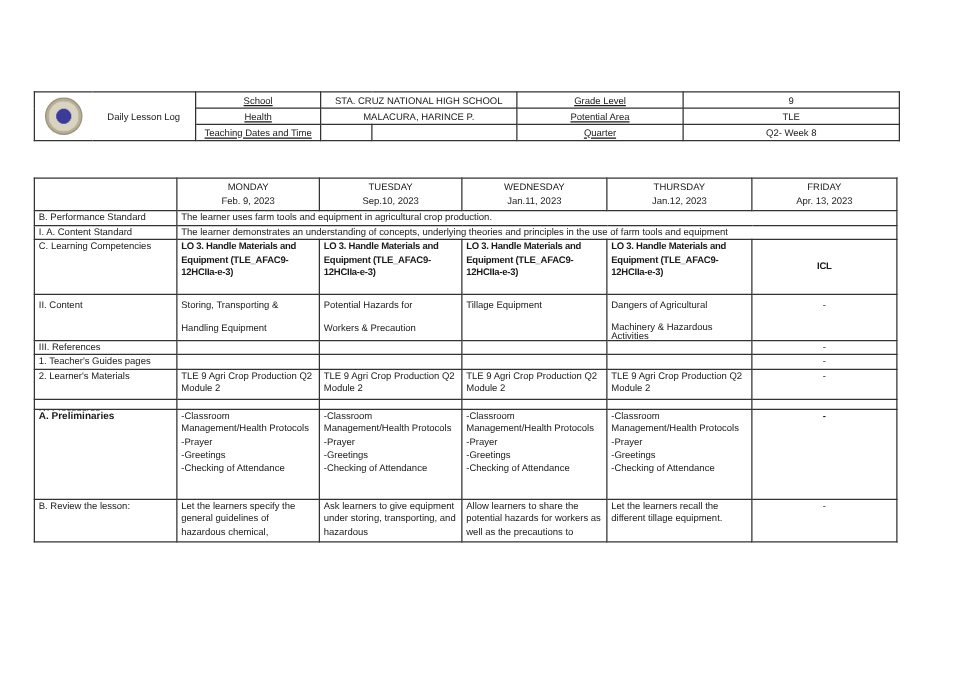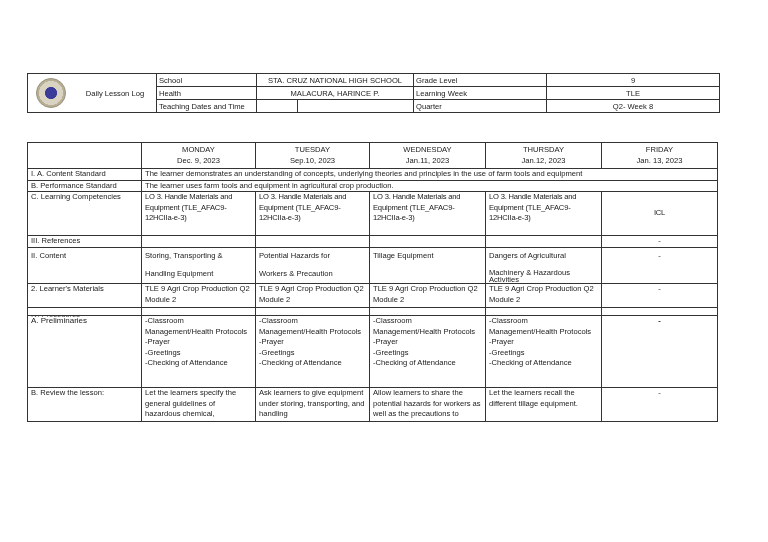--- a/index.html
+++ b/index.html
@@ -1,54 +1,54 @@
 <!DOCTYPE html>
 <html><head>
 <meta charset="utf-8">
 <style>
   html, body { margin:0; padding:0; background:#ffffff; }
   body { width:768px; height:542px; position:relative; overflow:hidden;
          font-family:"Liberation Sans", sans-serif; color:#1a1a1a; font-size:8px; }
   .hdr-table { position:absolute; left:27px; top:73px; border-collapse:collapse; }
   .hdr-table td { border:1px solid #333; height:12px; padding:0 2px; font-size:7.6px; line-height:11px; white-space:nowrap; }
-  .r { text-align:left; }
+  .r { text-align:center;text-decoration:underline; }
   .c { text-align:center; }
   .logo-cell { width:42px; text-align:center; vertical-align:middle; border-right:none !important; }
   .dll-cell { width:78px; text-align:center; vertical-align:middle; border-left:none !important; font-size:8px; line-height:12px; white-space:normal !important; }
   .logo { width:28px; height:28px; border-radius:50%; margin:0 auto;
           background: radial-gradient(circle at 50% 50%, #3b3b9a 0 30%, #d9d3c2 31% 60%, #b7ae94 61% 100%);
           border:1px solid #9a9380; }
 
   .main { position:absolute; left:27px; top:142px; border-collapse:collapse; table-layout:fixed; }
   .main td { border:1px solid #333; padding:0 3px; font-size:7.6px; line-height:10.5px; vertical-align:top; overflow:hidden; }
-  .bold-lo { font-weight:normal; font-size:8px; line-height:11px; letter-spacing:-0.2px; }
+  .bold-lo { font-weight:bold; font-size:8px; line-height:11px; letter-spacing:-0.2px; }
   .dash { text-align:center; }
   .prelim-overlap { position:relative; }
   .prelim-overlap .under { position:absolute; left:3px; top:-6px; color:#555; font-size:7.5px; }
-  .prelim-overlap .over { font-weight:normal; font-size:8px; position:relative; }
+  .prelim-overlap .over { font-weight:bold; font-size:8px; position:relative; }
 </style>
 </head>
 <body>
 
 <table class="hdr-table">
   <tbody>
       <tr>
     <td rowspan="3" class="logo-cell">
       <div class="logo"></div>
     </td>
     <td rowspan="3" class="dll-cell">Daily Lesson Log</td>
     <td class="r" style="width:95px">School</td>
     <td colspan="2" class="c" style="width:152px">STA. CRUZ NATIONAL HIGH SCHOOL</td>
     <td class="r" style="width:128px">Grade Level</td>
     <td class="c" style="width:168px">9</td>
   </tr>
   <tr>
     <td class="r">Health</td>
     <td colspan="2" class="c">MALACURA,  HARINCE P.</td>
-    <td class="r">Learning Week</td>
+    <td class="r">Potential Area</td>
     <td class="c">TLE</td>
   </tr>
   <tr>
     <td class="r">Teaching Dates and Time</td>
     <td style="width:36px"></td>
     <td></td>
     <td class="r">Quarter</td>
     <td class="c">Q2- Week 8</td>
   </tr>
 </tbody>
@@ -61,82 +61,90 @@
       <col style="width:114px">
     <col style="width:116px">
       <col style="width:116px">
       <col style="width:116px">
   </colgroup>
   <tbody>
       <tr style="height:26px">
     <td></td>
     <td class="c" style="vertical-align:middle">
           <div>MONDAY</div>
-          <div>Dec. 9, 2023</div>
+          <div>Feb. 9, 2023</div>
         </td>
     <td class="c" style="vertical-align:middle">
           <div>TUESDAY</div>
           <div>Sep.10, 2023</div>
         </td>
     <td class="c" style="vertical-align:middle">
           <div>WEDNESDAY</div>
           <div>Jan.11, 2023</div>
         </td>
     <td class="c" style="vertical-align:middle">
           <div>THURSDAY</div>
           <div>Jan.12, 2023</div>
         </td>
     <td class="c" style="vertical-align:middle">
           <div>FRIDAY</div>
-          <div>Jan. 13, 2023</div>
-        </td>
+          <div>Apr. 13, 2023</div>
+        </td>
+  </tr>
+  <tr style="height:11px">
+    <td>B. Performance Standard</td>
+    <td colspan="5" style="white-space:nowrap">The learner uses farm tools and equipment in agricultural crop production.</td>
   </tr>
   <tr style="height:11px">
     <td>I. A. Content Standard</td>
     <td colspan="5" style="white-space:nowrap">The learner demonstrates an understanding of concepts, underlying theories and principles in the use of farm tools and equipment</td>
   </tr>
-  <tr style="height:11px">
-    <td>B. Performance Standard</td>
-    <td colspan="5" style="white-space:nowrap">The learner uses farm tools and equipment in agricultural crop production.</td>
-  </tr>
   <tr style="height:44px">
     <td>C. Learning Competencies</td>
     <td class="bold-lo">LO 3. Handle Materials and Equipment (TLE_AFAC9-12HCIIa-e-3)</td>
     <td class="bold-lo">LO 3. Handle Materials and Equipment (TLE_AFAC9-12HCIIa-e-3)</td>
     <td class="bold-lo">LO 3. Handle Materials and Equipment (TLE_AFAC9-12HCIIa-e-3)</td>
     <td class="bold-lo">LO 3. Handle Materials and Equipment (TLE_AFAC9-12HCIIa-e-3)</td>
     <td class="bold-lo c" style="vertical-align:middle">ICL</td>
   </tr>
-  <tr style="height:11px">
-    <td>III. References</td>
-    <td></td>
-    <td></td>
-    <td></td>
-    <td></td>
-    <td class="dash">-</td>
-  </tr>
   <tr style="height:36px">
     <td style="padding-top:3px">II. Content</td>
     <td style="padding-top:3px">
           <div>Storing, Transporting &amp;</div>
           <div style="margin-top:8px">Handling Equipment</div>
         </td>
     <td style="padding-top:3px">
           <div>Potential Hazards for</div>
           <div style="margin-top:8px">Workers &amp; Precaution</div>
         </td>
     <td style="padding-top:3px">
           <div>Tillage  Equipment</div>
           <div style="margin-top:8px"></div>
         </td>
     <td style="padding-top:3px">
           <div>Dangers of Agricultural</div>
           <div style="margin-top:8px;line-height:7px">Machinery &amp; Hazardous Activities</div>
         </td>
     <td class="dash" style="padding-top:3px">-</td>
+  </tr>
+  <tr style="height:11px">
+    <td>III. References</td>
+    <td></td>
+    <td></td>
+    <td></td>
+    <td></td>
+    <td class="dash">-</td>
+  </tr>
+  <tr style="height:11px">
+    <td>1. Teacher's Guides pages</td>
+    <td></td>
+    <td></td>
+    <td></td>
+    <td></td>
+    <td class="dash">-</td>
   </tr>
   <tr style="height:24px">
     <td>2. Learner's Materials</td>
     <td>TLE 9  Agri Crop Production Q2 Module 2</td>
     <td>TLE 9 Agri Crop Production Q2 Module 2</td>
     <td>TLE 9 Agri Crop Production Q2 Module 2</td>
     <td>TLE 9 Agri Crop Production Q2 Module 2</td>
     <td class="dash">-</td>
   </tr>
   <tr style="height:8px">
@@ -174,19 +182,19 @@
       <div>-Classroom Management/Health Protocols</div>
           <div>-Prayer</div>
           <div>-Greetings</div>
           <div>-Checking of Attendance</div>
     </td>
     <td class="dash" style="font-weight:bold">-</td>
   </tr>
   <tr style="height:34px">
     <td>B. Review the lesson:</td>
     <td>Let the learners specify the general guidelines of hazardous chemical,</td>
-    <td>Ask learners to give equipment under storing, transporting, and handling</td>
+    <td>Ask learners to give equipment under storing, transporting, and hazardous</td>
     <td>Allow learners to share the potential hazards for workers as well as the precautions to</td>
     <td>Let the learners recall the different tillage equipment.</td>
     <td class="dash">-</td>
   </tr>
 </tbody>
   </table>
 
 </body></html>

